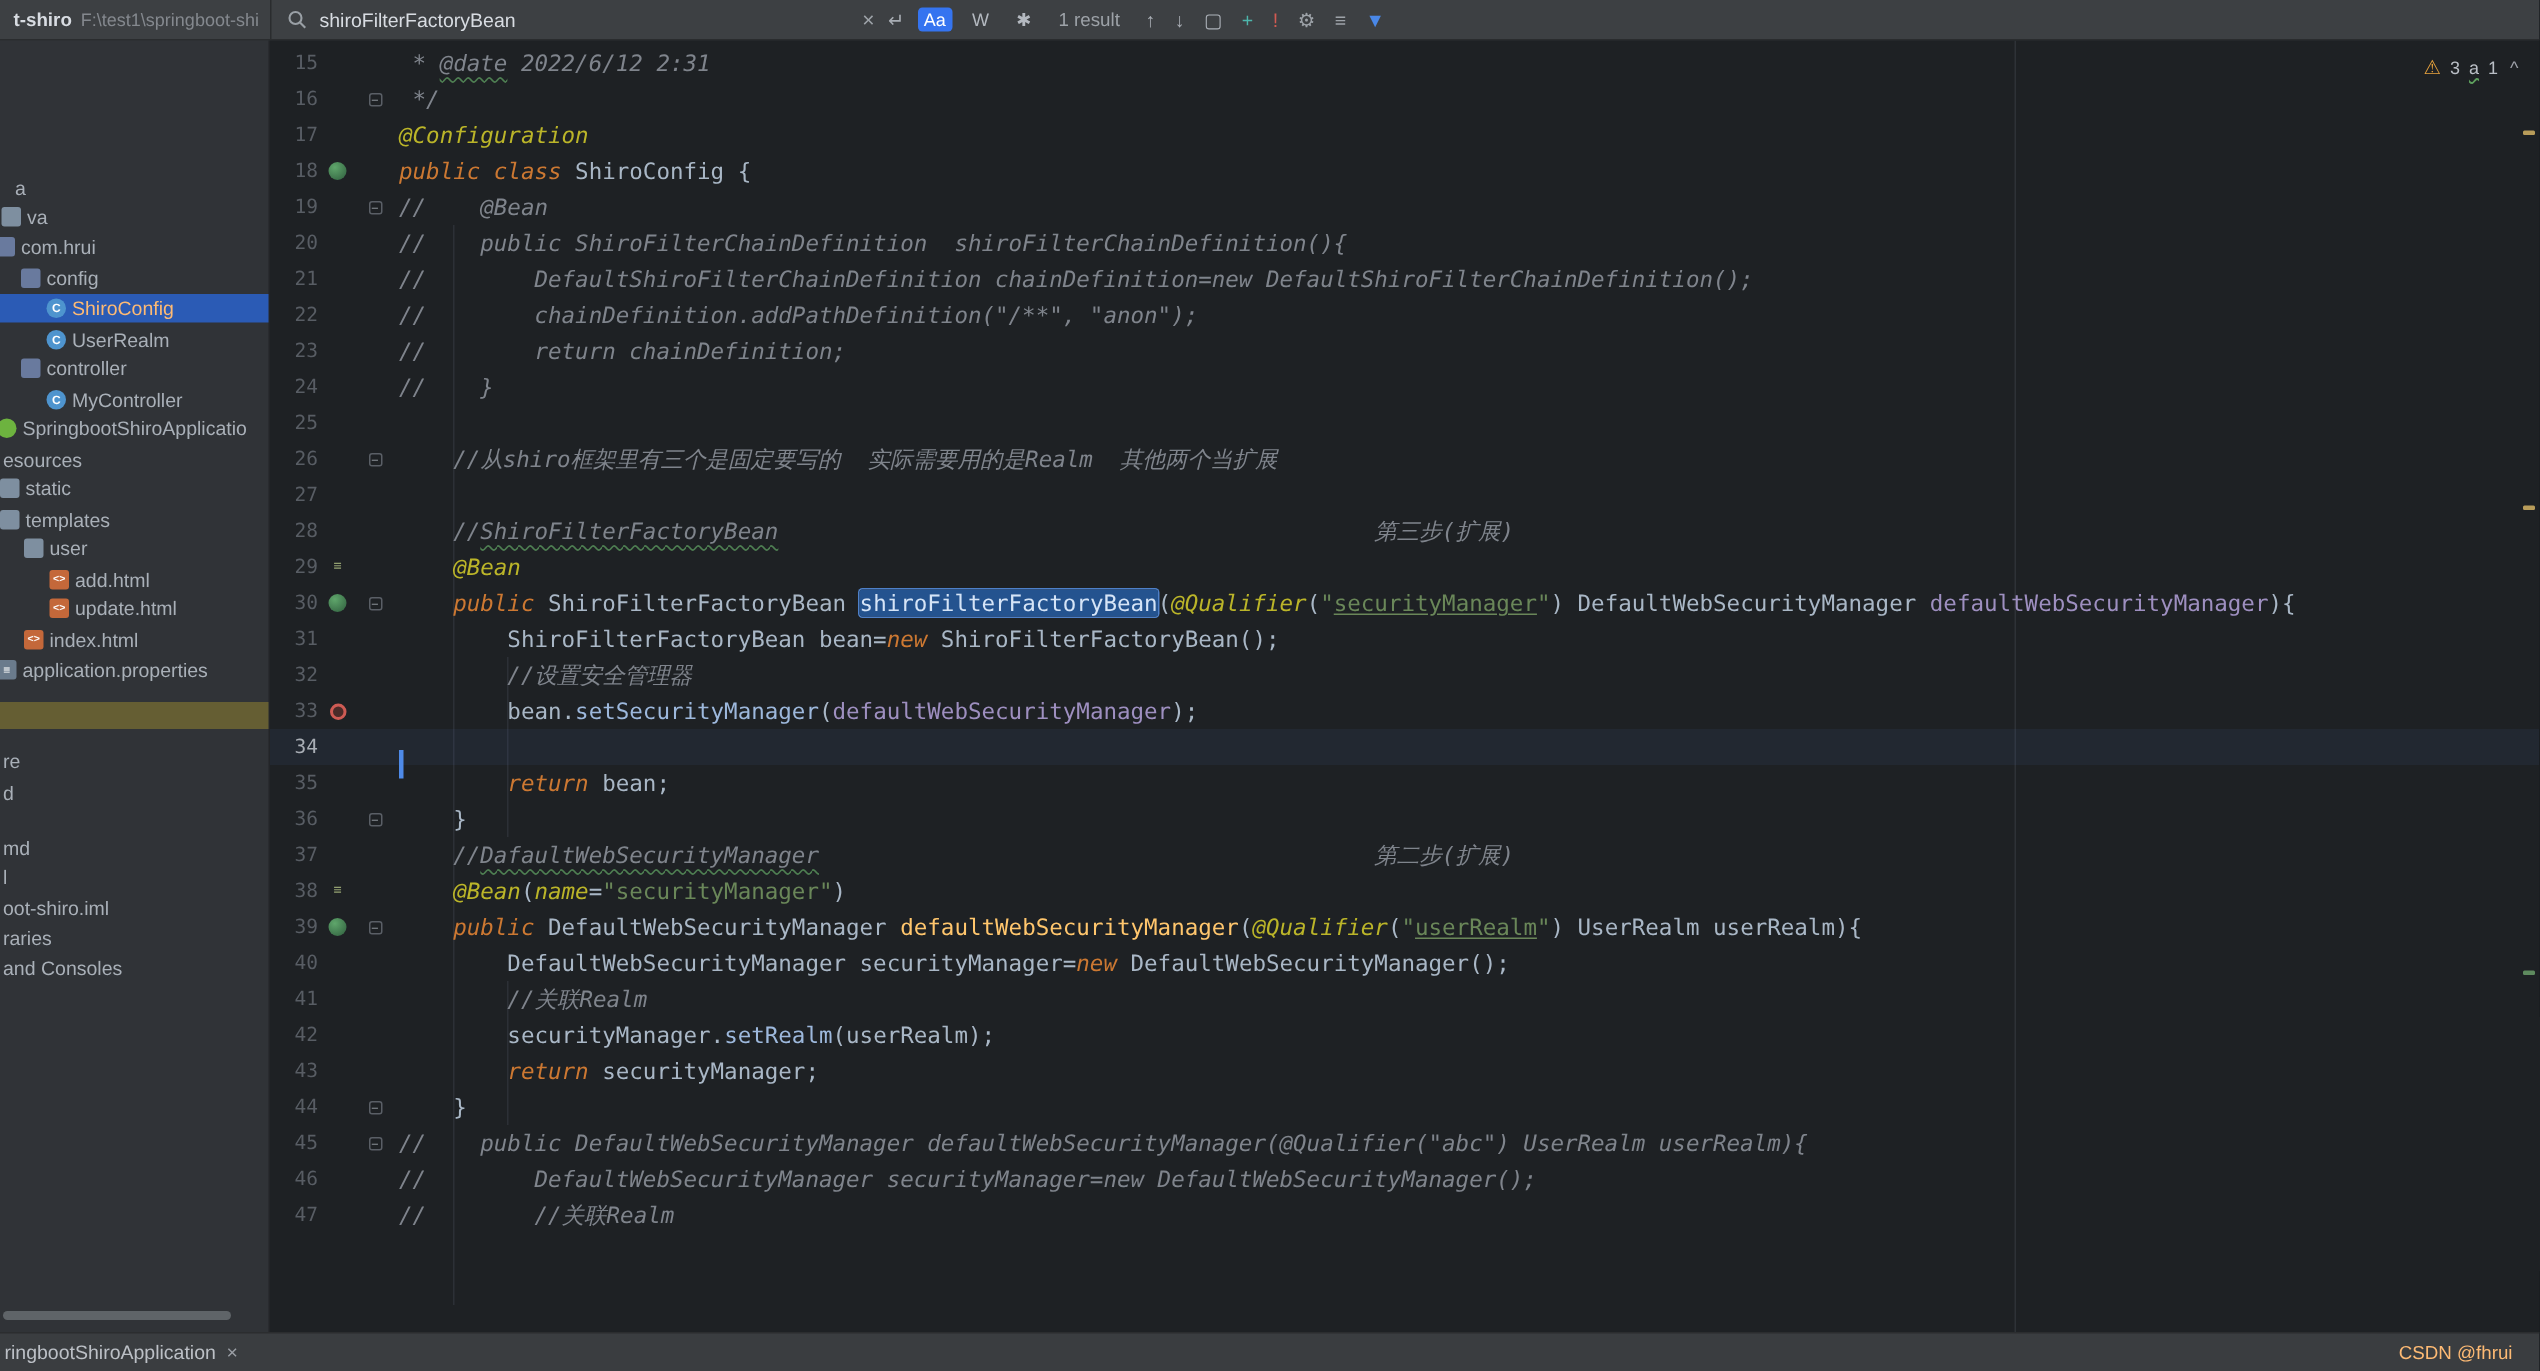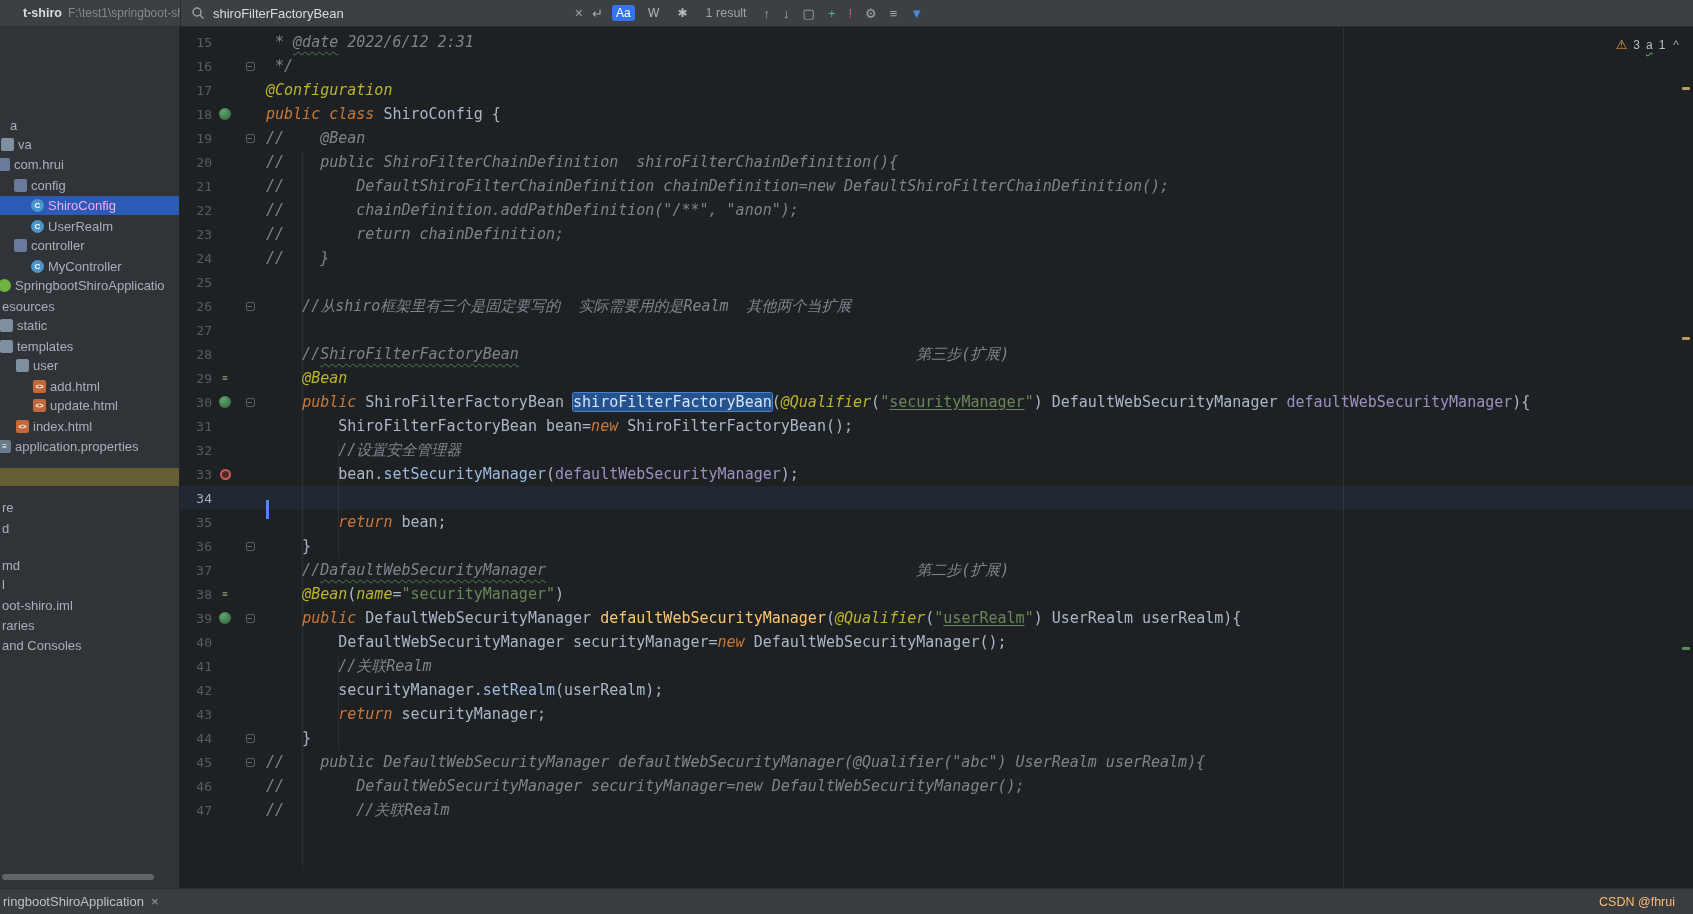--- a/index.html
+++ b/index.html
@@ -1,39 +1,39 @@
 <!DOCTYPE html>
 <html><head>
 <meta charset="utf-8">
 <style>
   *{margin:0;padding:0;box-sizing:border-box}
   body{background:#111;font-family:"Liberation Sans",sans-serif}
   .app{position:relative;width:1693px;height:914px;background:#1E2124;overflow:hidden}
 
   
   .topbar{position:absolute;left:0;top:0;width:100%;height:27px;background:#3D4043;border-bottom:1px solid #2A2C2E;display:flex;align-items:center}
-  .proj-header{width:180px;flex:none;display:flex;align-items:center;gap:6px;padding-left:23px;overflow:hidden;white-space:nowrap;height:100%}
+  .proj-header{width:180px;flex:none;display:flex;align-items:center;gap:6px;padding-left:9px;overflow:hidden;white-space:nowrap;height:100%}
   .proj-name{color:#D8DCE2;font-weight:bold;font-size:12.5px}
   .proj-path{color:#84888E;font-size:12px}
   .findbar{flex:1;height:100%;display:flex;align-items:center;border-left:1px solid #2A2C2E;padding:0 10px;gap:9px}
   .find-field{display:flex;align-items:center;gap:8px;width:392px;flex:none}
   .find-query{color:#D8DCE2;font-size:13px;flex:1}
   .find-clear{color:#9DA2A8;font-size:14px;cursor:pointer}
   .toggle{min-width:20px;text-align:center;padding:1px 4px;border-radius:3px;color:#B4B9C0;font-size:12px}
   .toggle.active{background:#3574F0;color:#fff}
   .fb-ic{color:#A8ADB4;font-size:13px}
   .fb-results{color:#9DA2A8;font-size:12.5px;margin:0 8px 0 4px}
 
   
   .sidebar{position:absolute;left:0;top:27px;width:180px;bottom:26px;background:#303337;border-right:1px solid #232528;overflow:hidden}
   .tree-row{position:absolute;left:0;width:180px;height:19px;line-height:19px}
   .tree-row.sel{background:#2B5BB5}
   .tree-row.hl{background:#655E33;height:18px}
   .tlabel{position:absolute;top:0;color:#A9B0B8;font-size:13px;white-space:nowrap}
-  .tree-row.sel .tlabel{color:#f0abfc}
+  .tree-row.sel .tlabel{color:#fdba74}
   .ticon{position:absolute;top:3px;width:13px;height:13px;border-radius:2px;font:bold 8px/13px "Liberation Sans",sans-serif;text-align:center;color:#fff}
   .ticon-folder{background:#7E8FA0}
   .ticon-package{background:#697A9E}
   .ticon-class{border-radius:50%;background:#4E94CE}
   .ticon-springboot{border-radius:50%;background:#6DB33F}
   .ticon-html{background:#C4683A;font-size:7px}
   .ticon-properties{background:#6A7B8C}
   .hscroll{position:absolute;left:2px;bottom:8px;width:152px;height:6px;border-radius:3px;background:#5F6468}
 
   

